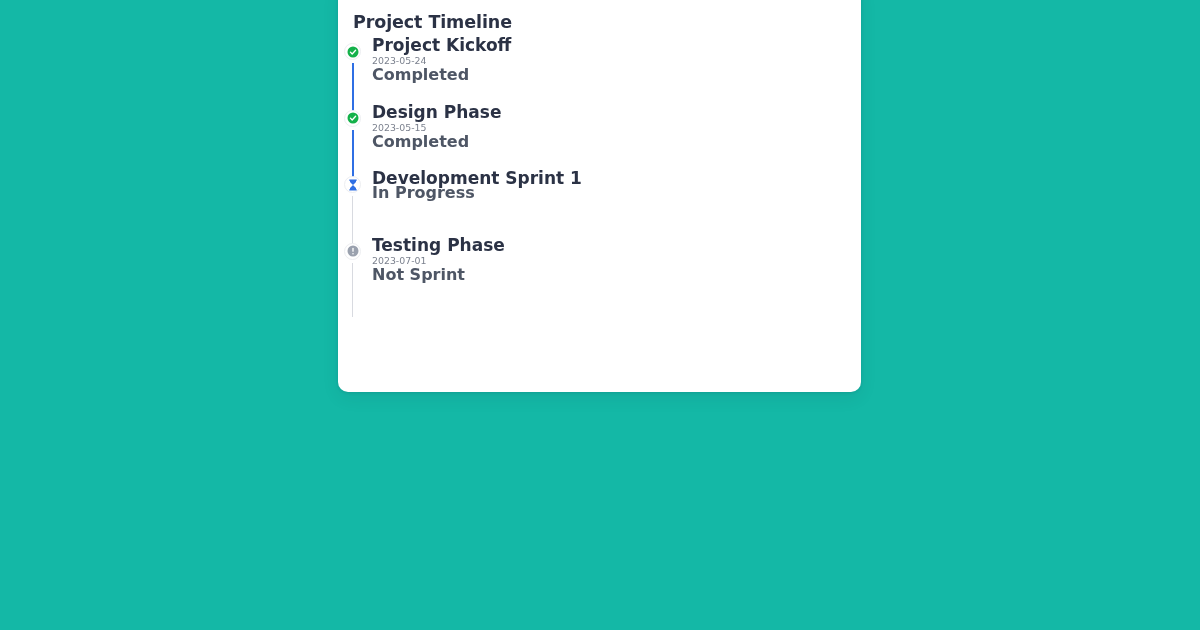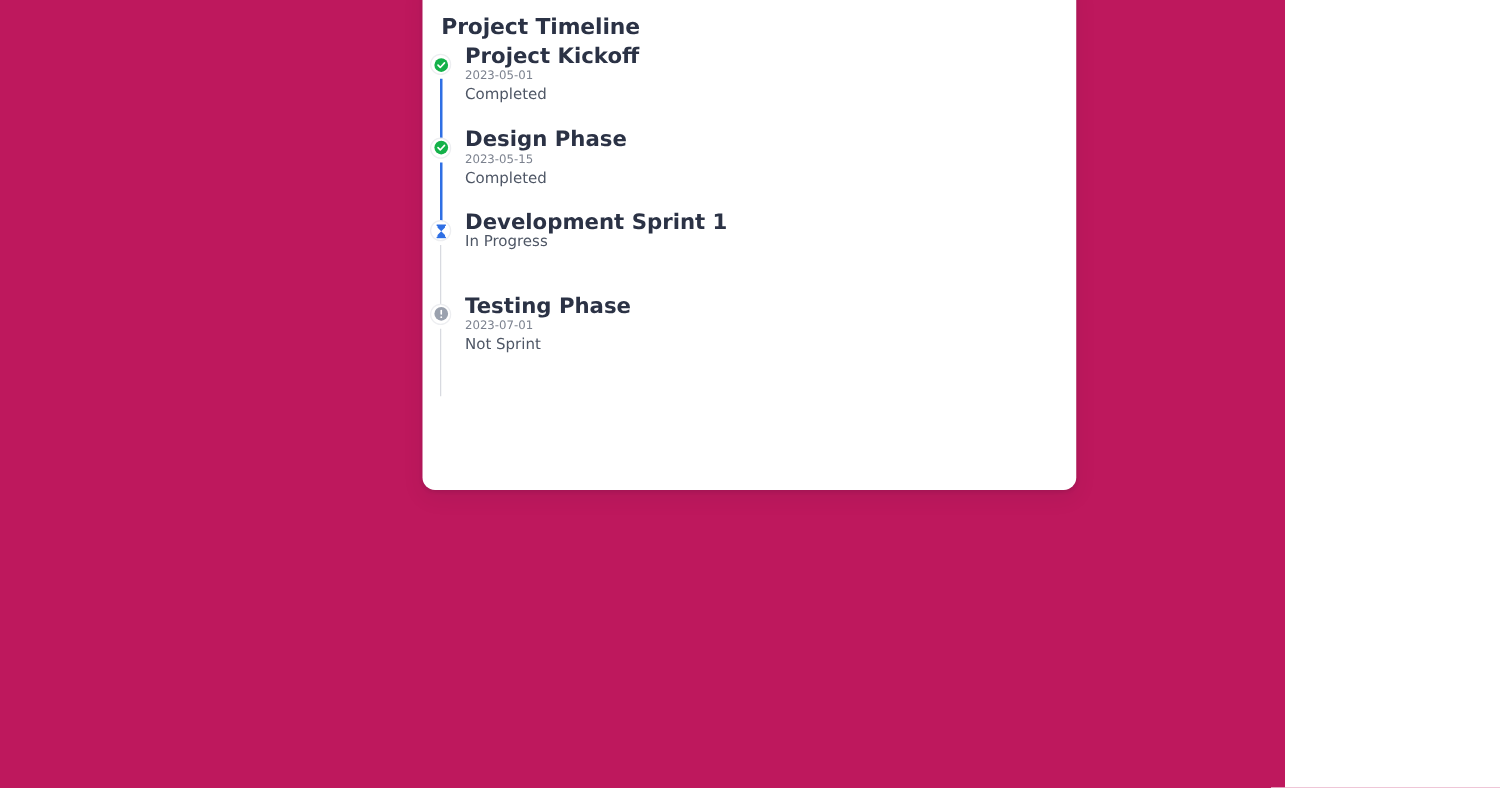--- a/index.html
+++ b/index.html
@@ -7,23 +7,23 @@
     padding: 0;
     background: #ffffff;
     width: 1200px;
     height: 630px;
     overflow: hidden;
     font-family: "DejaVu Sans", "Liberation Sans", sans-serif;
   }
 
   #stage {
     position: relative;
-    width: 1028px;
+    width: 1200px;
     height: 630px;
-    background: #be185d;
+    background: #14b8a6;
   }
 
   
   .card {
     position: absolute;
     left: 338px;
     top: -18px;
     width: 523px;
     height: 410px;
     background: #ffffff;
@@ -110,25 +110,26 @@
     white-space: nowrap;
   }
   .tl-date {
     font-size: 9.4px;
     color: #7b818e;
     line-height: 14px;
     margin: 1px 0 0 0;
     white-space: nowrap;
   }
   .tl-status {
-    font-size: 12px;
+    font-size: 16px;
     color: #4e5665;
     line-height: 14px;
     margin: 0;
     white-space: nowrap;
+    font-weight: bold;
   }
 </style>
 </head>
 <body>
 
 <div id="stage">
 
   <div class="card">
 
     <div class="card-title">Project Timeline</div>
@@ -139,21 +140,21 @@
           <div class="marker">
             <span style="display: block; width: 12px; height: 12px;">
               <svg viewBox="0 0 24 24" class="glyph">
                 <circle cx="12" cy="12" r="11" fill="#14b14a"></circle>
                 <path d="M6.8 12.3 L10.4 15.9 L17.2 8.6" fill="none" stroke="#ffffff" stroke-width="2.6" stroke-linecap="round" stroke-linejoin="round"></path>
               </svg>
             </span>
           </div>
           <div class="tl-body">
             <div class="tl-title">Project Kickoff</div>
-            <div class="tl-date">2023-05-01</div>
+            <div class="tl-date">2023-05-24</div>
             <div class="tl-status">Completed</div>
           </div>
         </div>
         <div class="tl-item">
           <div class="connector active" style="background: rgb(47, 111, 228);"></div>
           <div class="marker">
             <span style="display: block; width: 12px; height: 12px;">
               <svg viewBox="0 0 24 24" class="glyph">
                 <circle cx="12" cy="12" r="11" fill="#14b14a"></circle>
                 <path d="M6.8 12.3 L10.4 15.9 L17.2 8.6" fill="none" stroke="#ffffff" stroke-width="2.6" stroke-linecap="round" stroke-linejoin="round"></path>

